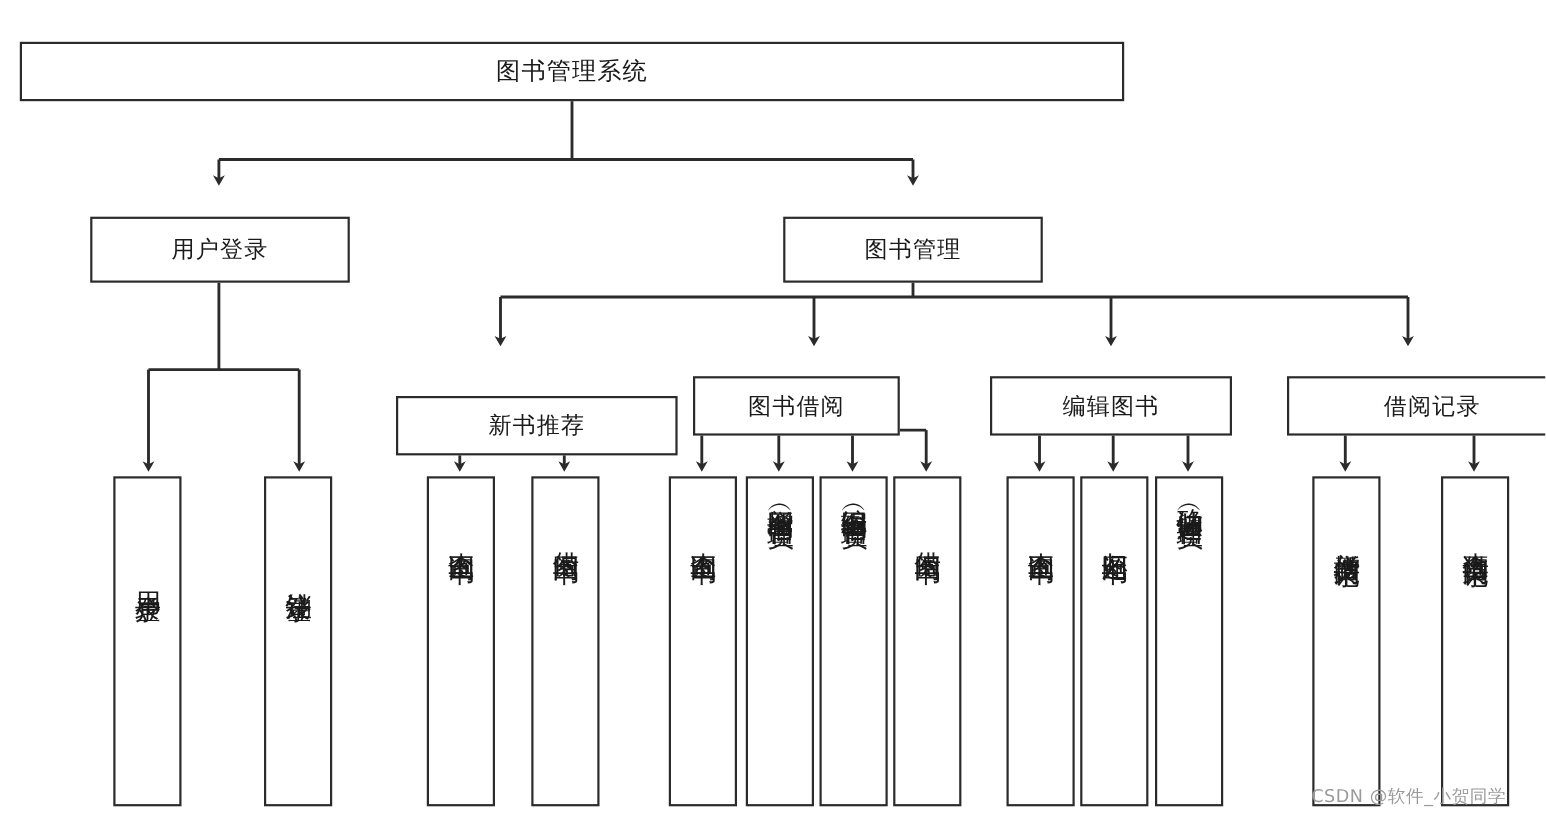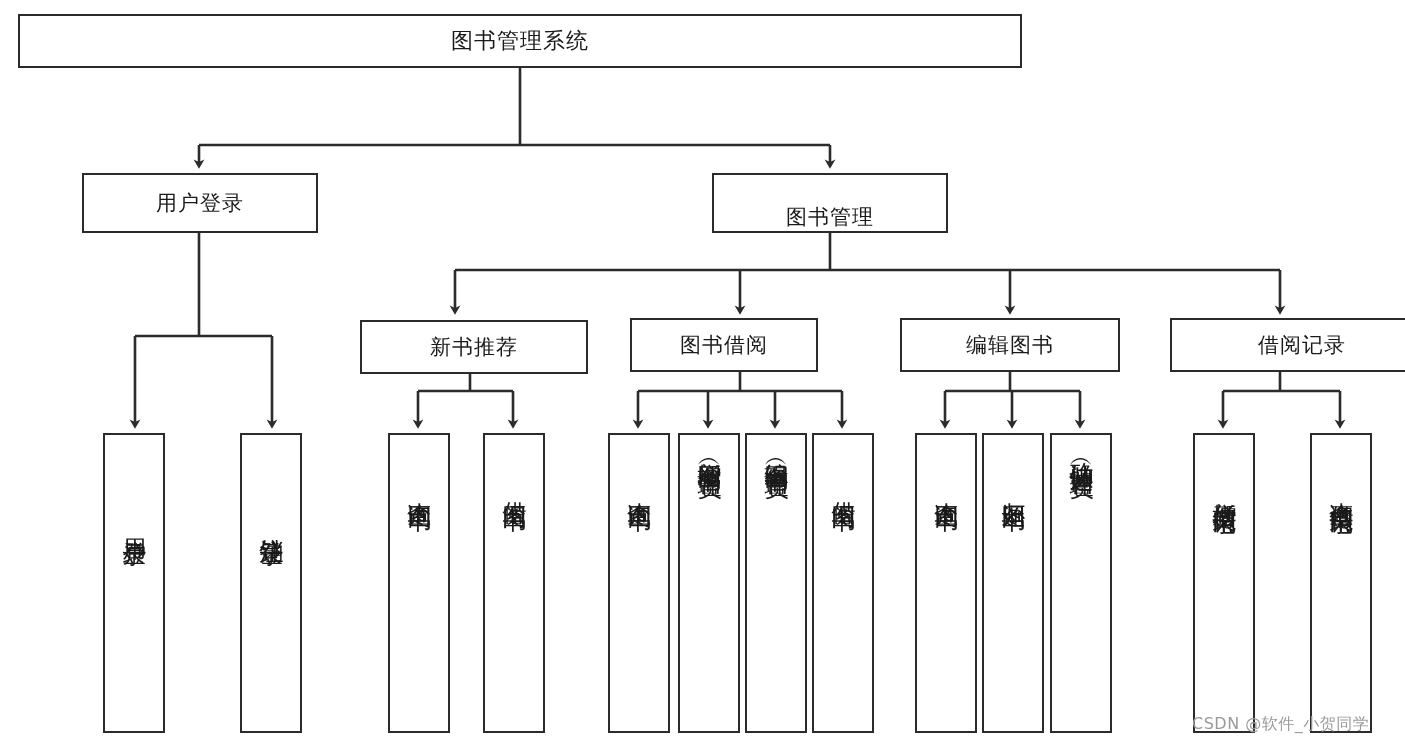--- a/index.html
+++ b/index.html
@@ -9,21 +9,21 @@
   .node{
     position:absolute;
     box-sizing:border-box;
     border:2px solid #2b2b2b;
     background:#ffffff;
     display:flex;
     align-items:center;
     justify-content:center;
     color:#1a1a1a;
   }
-  .node.horiz{font-size:21px;letter-spacing:1px;}
+  .node.horiz{font-size:21px;letter-spacing:1px;margin-top:24px;}
   .node.root{font-size:22px;letter-spacing:1px;}
   .node.vert{
     align-items:flex-start;
     justify-content:center;
     padding-top:6px;
   }
   .vert .vtext{
     writing-mode:vertical-rl;
     text-orientation:upright;
     font-size:24px;
@@ -100,25 +100,25 @@
     </g>
   </svg>
 
   <div class="node root horiz" style="left:18px;top:14px;width:1004px;height:54px;">
     <span>图书管理系统</span>
   </div>
 
   <div class="node horiz" style="left:82px;top:173px;width:236px;height:60px;">
     <span>用户登录</span>
   </div>
-  <div class="node horiz" style="left:712px;top:173px;width:236px;height:60px;align-items:flex-end;">
+  <div class="node horiz" style="left:712px;top:173px;width:236px;height:60px;">
     <span>图书管理</span>
   </div>
 
-  <div class="node horiz" style="left:360px;top:320px;width:228px;height:54px;">
+  <div class="node horiz" style="left:360px;top:336px;width:256px;height:54px;">
     <span>新书推荐</span>
   </div>
   <div class="node horiz" style="left:630px;top:318px;width:188px;height:54px;">
     <span>图书借阅</span>
   </div>
   <div class="node horiz" style="left:900px;top:318px;width:220px;height:54px;">
     <span>编辑图书</span>
   </div>
   <div class="node horiz" style="left:1170px;top:318px;width:264px;height:54px;">
     <span>借阅记录</span>

